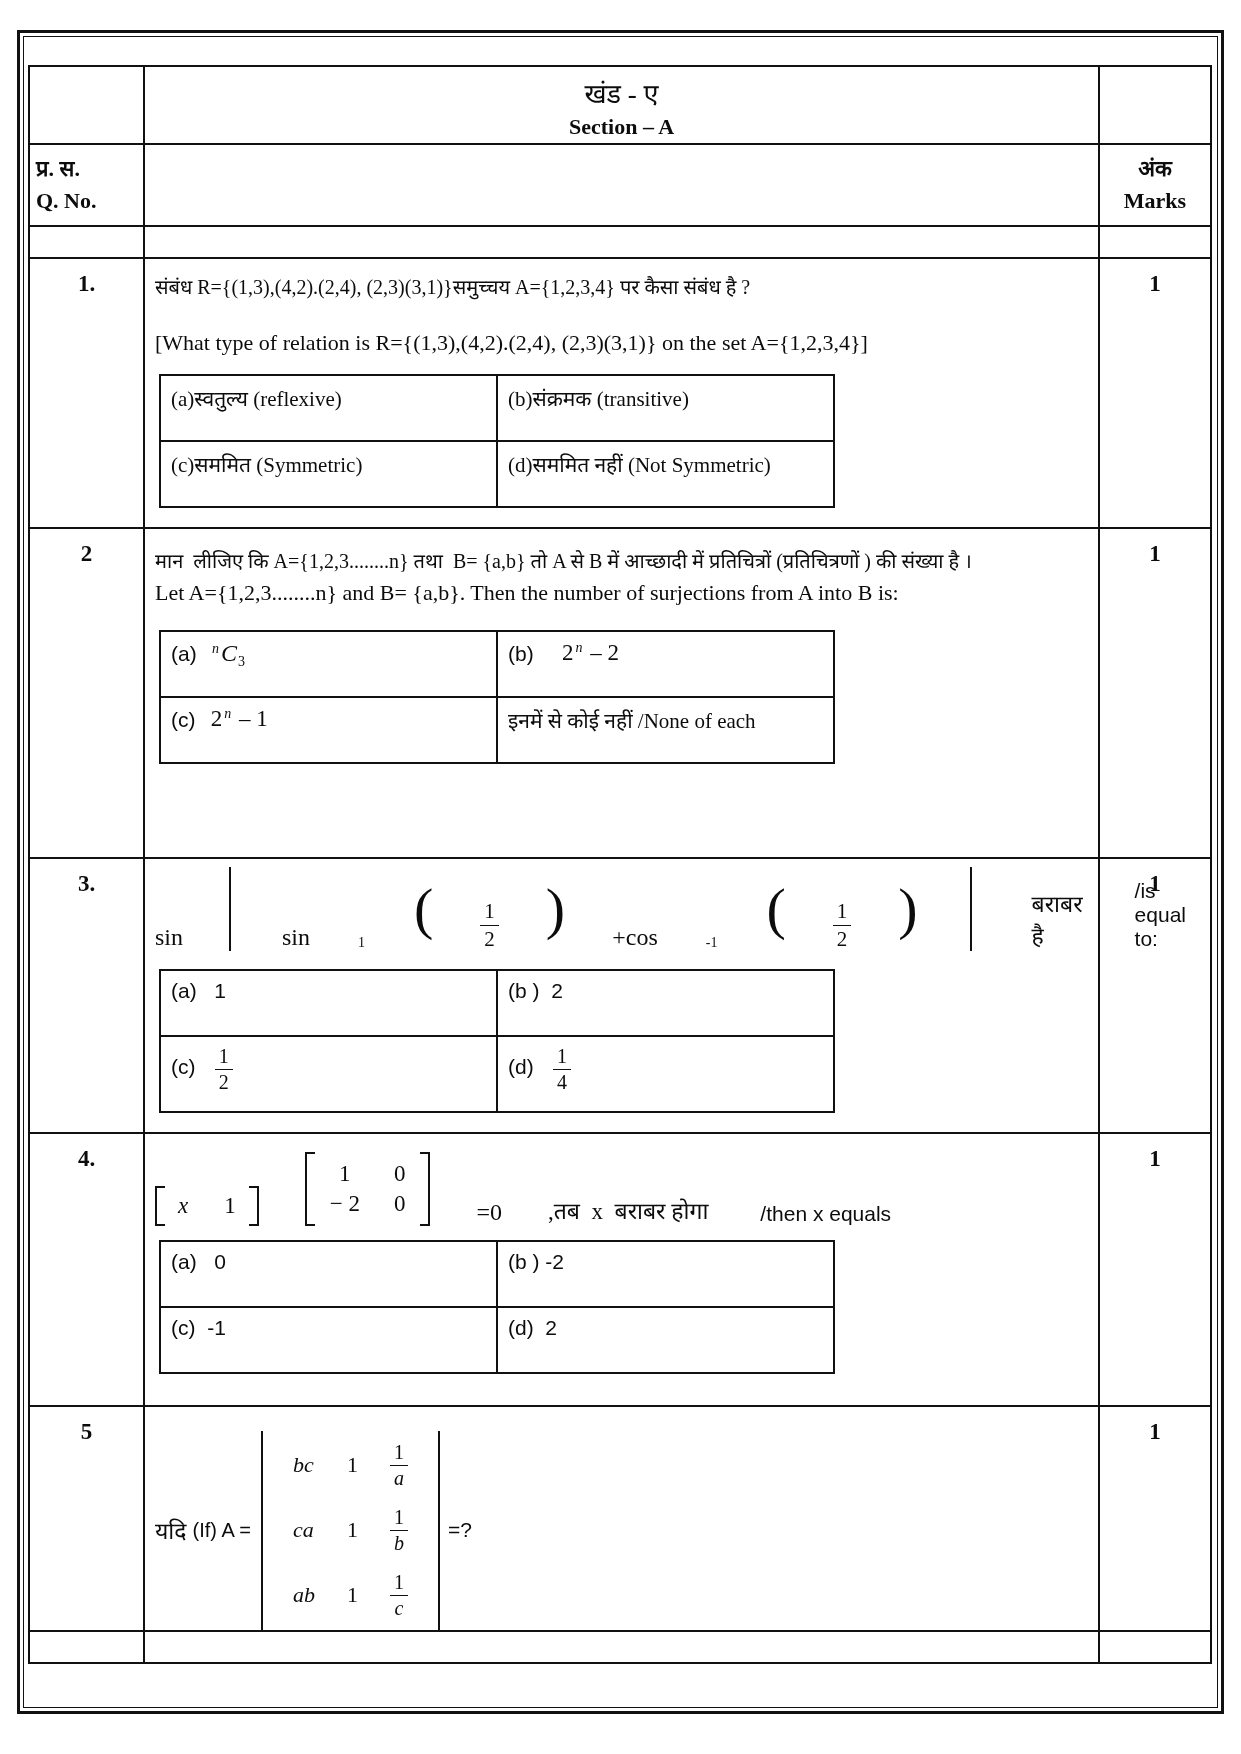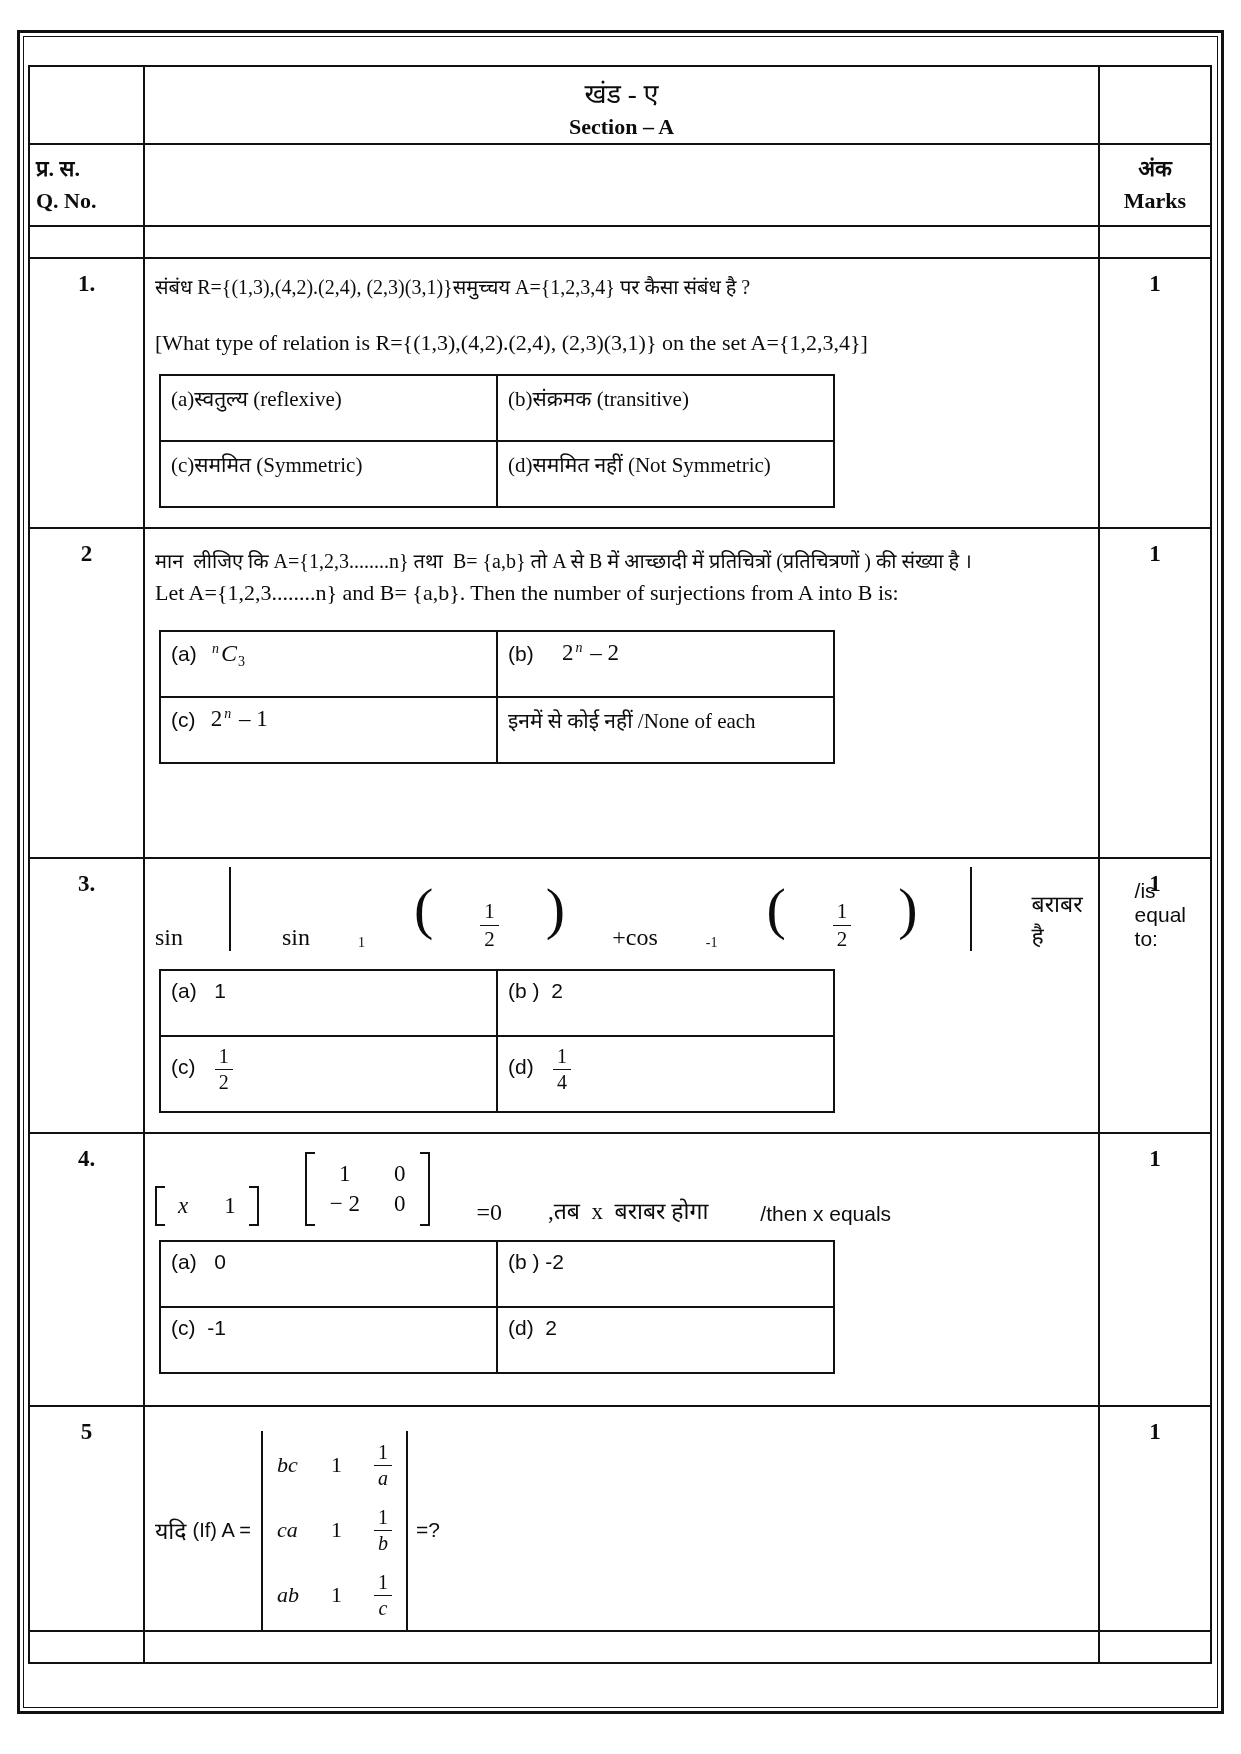--- a/index.html
+++ b/index.html
@@ -79,21 +79,21 @@
   .brgroup { display:flex; align-items:center; }
   .vecwrap { height:40px; }
   .matwrap { height:74px; }
   .vec { display:flex; gap:36px; padding:0 8px; font-size:23px; }
   .mat { display:grid; grid-template-columns:auto auto; column-gap:34px;
          row-gap:4px; padding:2px 10px; font-size:23px; text-align:center; }
 
   .q5-row { display:flex; align-items:center; margin-top:10px; }
   .det { display:grid; grid-template-columns:auto auto auto; column-gap:32px;
          row-gap:16px; border-left:2px solid #111; border-right:2px solid #111;
-         padding:10px 14px; align-items:center; justify-items:start;
+         padding:10px 30px; align-items:center; justify-items:start;
          font-size:22px; margin-left:10px; }
   .q5-suffix { margin-left:8px; font-size:21px; }
 </style>
 </head>
 <body>
 
 <div class="frame-outer">
   <div class="frame-inner"></div>
 </div>
 

